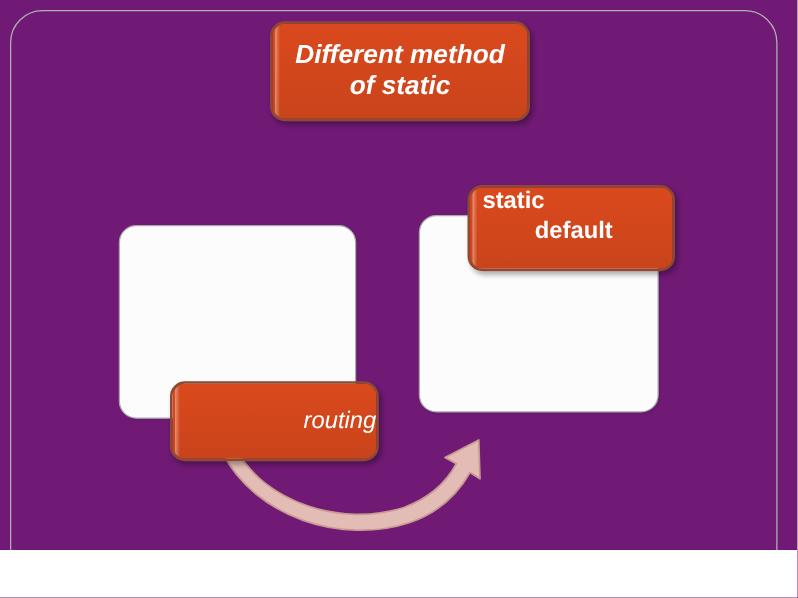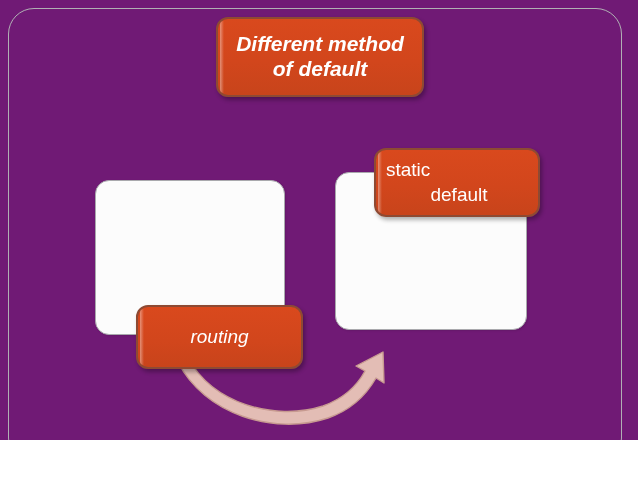--- a/index.html
+++ b/index.html
@@ -87,26 +87,26 @@
     font-style: italic;
     padding: 0 8px;
     z-index: 6;
   }
   #types-box {
     left: 374px;
     top: 148px;
     width: 166px;
     height: 69px;
     font-size: 19px;
-    font-weight: normal;
+    font-weight: bold;
     font-style: normal;
     padding: 0 6px;
     z-index: 6;
     flex-direction: column;
-    justify-content: center;
+    justify-content: flex-start;
   }
   #types-box .types-line-1 {
     display: flex;
     width: 100%;
     justify-content: space-between;
     padding: 0 2px 0 4px;
     box-sizing: border-box;
   }
   #types-box .types-line-2 {
     width: 100%;
@@ -117,20 +117,21 @@
   }
   #routing-box {
     left: 136px;
     top: 305px;
     width: 167px;
     height: 64px;
     font-size: 19px;
     font-weight: normal;
     font-style: italic;
     z-index: 6;
+    justify-content: flex-end;
   }
   
   #curved-arrow {
     position: absolute;
     left: 170px;
     top: 340px;
     width: 240px;
     height: 110px;
     z-index: 3;
   }
@@ -160,21 +161,21 @@
              L 186 26
              L 195 31
              C 188 44, 175 58, 153 66
              C 104 82, 41 62, 19 19
              Z" fill="#E3BDB5" stroke="#C79A90" stroke-width="1.4" stroke-linejoin="round"></path>
   </svg>
 
   <div class="orange-box" id="title-box">
     <div class="txt">
       <div>Different method</div>
-      <div>of default</div>
+      <div>of static</div>
     </div>
   </div>
 
   <div class="orange-box" id="types-box">
     <div class="types-line-1 txt">
       <span>static</span>
     </div>
     <div class="types-line-2 txt">default</div>
   </div>
 

